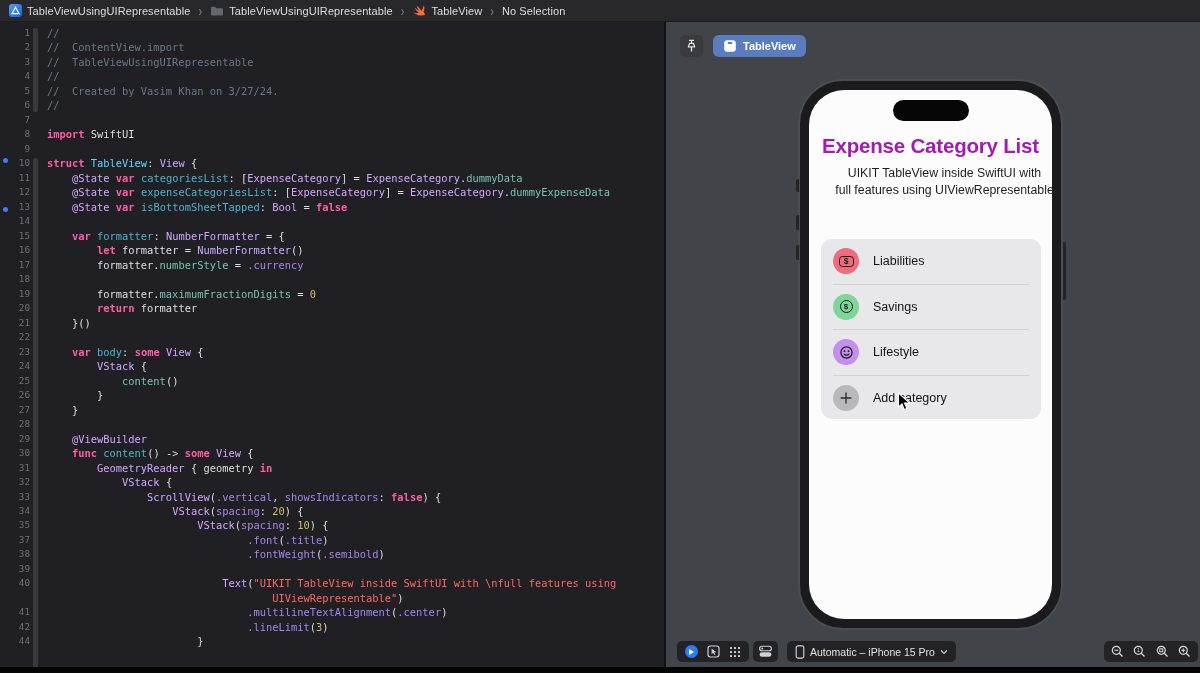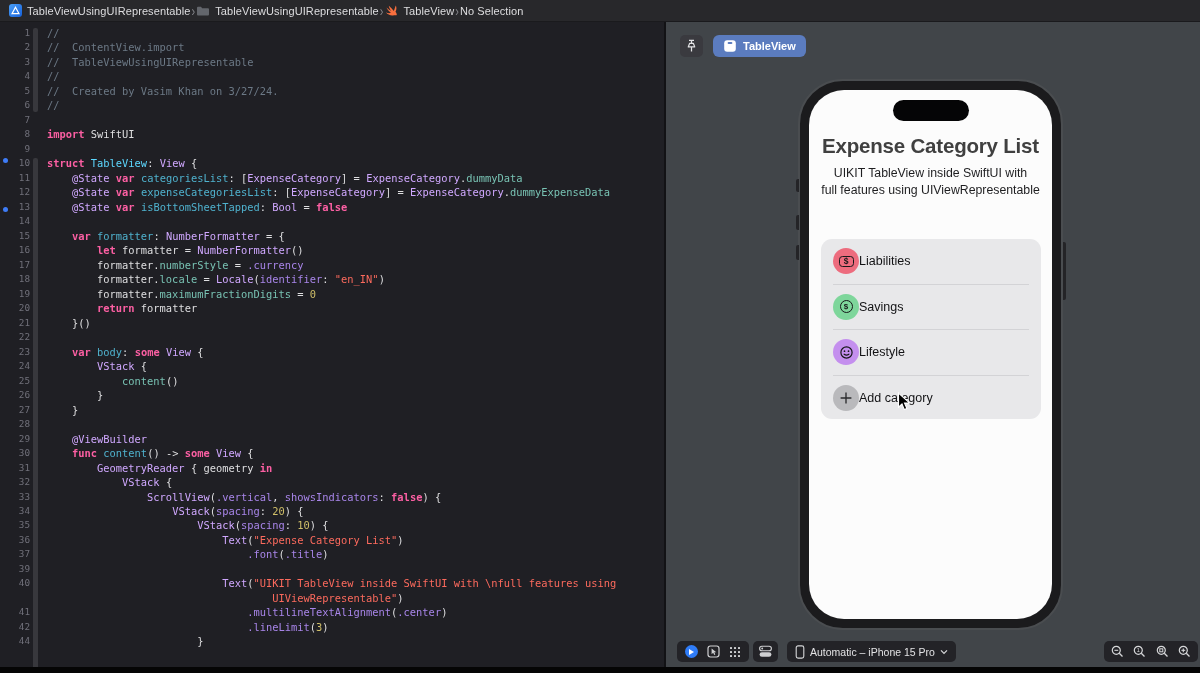--- a/index.html
+++ b/index.html
@@ -1,21 +1,21 @@
 <!DOCTYPE html>
 <html><head>
 <meta charset="utf-8">
 <style>
   html,body{margin:0;padding:0;background:#101013;}
   .stage{position:relative;width:1200px;height:673px;overflow:hidden;background:#1F1F24;
          font-family:"Liberation Sans",sans-serif;-webkit-font-smoothing:antialiased;}
   
   .topbar{position:absolute;left:0;top:0;width:1200px;height:22px;background:#28282B;
           border-bottom:1px solid #1A1A1D;display:flex;align-items:center;padding-left:8px;box-sizing:border-box;z-index:30;}
-  .bc{display:flex;align-items:center;gap:0;}
+  .bc{display:flex;align-items:center;gap:7px;}
   .bc-item{display:flex;align-items:center;gap:5px;cursor:default;}
   .bc-item span.lbl{font-size:11px;color:#DEDEE0;letter-spacing:.1px;}
   .bc-sep{color:#85868B;font-size:11px;margin:0 1px;transform:scaleY(1.25);display:inline-block;}
   .bc-ic{display:inline-flex;width:14px;height:14px;align-items:center;justify-content:center;}
   
   .editor{position:absolute;left:0;top:22px;width:664px;height:651px;background:#1F1F24;overflow:hidden;}
   .ribbon{position:absolute;left:33px;width:4.5px;background:#38383D;border-radius:2px;}
   .rib1{top:6px;height:84px;}
   .rib2{top:136px;height:515px;}
   .bluedot{position:absolute;left:3px;width:5px;height:5px;border-radius:50%;background:#3E7CF7;}
@@ -38,29 +38,29 @@
   .prevtab .tlbl{color:#FFFFFF;font-size:11px;font-weight:bold;}
   
   .phone{position:absolute;left:132px;top:57px;width:265px;height:551px;background:#1B1B1D;
          border:2px solid #4A4D50;border-radius:45px;box-sizing:border-box;padding:9px;}
   .nub{position:absolute;background:#242427;z-index:0;}
   .nubL{left:-4.5px;width:3px;border-radius:2px 0 0 2px;}
   .nubR{right:-4.5px;width:3px;border-radius:0 2px 2px 0;}
   .screen{position:relative;width:243px;height:529px;background:#FCFCFC;border-radius:35px;overflow:hidden;}
   .island{position:absolute;left:83.5px;top:10px;width:76px;height:21px;border-radius:11px;background:#050506;}
   .ph-title{position:absolute;left:0;top:44px;width:100%;text-align:center;font-size:20.5px;font-weight:bold;
-            color:#404040;letter-spacing:-.2px;}
-  .ph-sub{position:absolute;left:0;width:100%;text-align:center;font-size:12.3px;color:#1E1E20;}
+            color:#a21caf;letter-spacing:-.2px;}
+  .ph-sub{position:absolute;left:0;width:100%;text-align:center;font-size:12.3px;color:#1E1E20;padding-left:14px;}
   .sub1{top:76px;} .sub2{top:93px;}
   .cat-list{position:absolute;left:12px;top:149px;width:220px;height:180px;background:#E8E8EA;border-radius:11px;
             overflow:hidden;}
   .cat-row{display:flex;align-items:center;height:44.6px;padding-left:12px;box-sizing:border-box;}
   .row-sep{height:1px;background:#D3D3D6;margin:0 12px;}
   .cat-circ{width:26px;height:26px;border-radius:50%;display:flex;align-items:center;justify-content:center;flex:0 0 26px;}
-  .cat-label{font-size:12.5px;color:#131315;}
+  .cat-label{margin-left:14px;font-size:12.5px;color:#131315;}
   .g-banknote{width:15px;height:11px;border:1.4px solid #17181A;border-radius:3.5px;display:flex;align-items:center;
               justify-content:center;font:bold 8.5px/1 "Liberation Sans",sans-serif;color:#17181A;box-sizing:border-box;}
   .g-dollar{width:13px;height:13px;border:1.4px solid #17181A;border-radius:50%;display:flex;align-items:center;
             justify-content:center;font:bold 8px/1 "Liberation Sans",sans-serif;color:#17181A;box-sizing:border-box;}
   .cursor{position:absolute;left:88px;top:302px;z-index:10;}
   
   .tbtn{position:absolute;top:619px;height:21px;background:#232327;border-radius:5px;display:flex;align-items:center;}
   .grp1{left:11px;width:66px;justify-content:space-around;padding:0 3px;}
   .grp2{left:87px;width:25px;justify-content:center;}
   .devpill{left:121px;padding:0 8px;gap:5px;}
@@ -134,40 +134,40 @@
         <div class="line"><span class="ln">8</span><span class="codetxt"><span class="tk-k">import</span><span class="tk-w"> SwiftUI</span></span></div>
         <div class="line"><span class="ln">9</span><span class="codetxt"></span></div>
         <div class="line"><span class="ln">10</span><span class="codetxt"><span class="tk-k">struct</span><span class="tk-w"> </span><span class="tk-d">TableView</span><span class="tk-w">: </span><span class="tk-t">View</span><span class="tk-w"> {</span></span></div>
         <div class="line"><span class="ln">11</span><span class="codetxt"><span class="tk-w">    </span><span class="tk-t">@State</span><span class="tk-w"> </span><span class="tk-k">var</span><span class="tk-w"> </span><span class="tk-v">categoriesList</span><span class="tk-w">: [</span><span class="tk-t">ExpenseCategory</span><span class="tk-w">] = </span><span class="tk-t">ExpenseCategory</span><span class="tk-w">.</span><span class="tk-m">dummyData</span></span></div>
         <div class="line"><span class="ln">12</span><span class="codetxt"><span class="tk-w">    </span><span class="tk-t">@State</span><span class="tk-w"> </span><span class="tk-k">var</span><span class="tk-w"> </span><span class="tk-v">expenseCategoriesList</span><span class="tk-w">: [</span><span class="tk-t">ExpenseCategory</span><span class="tk-w">] = </span><span class="tk-t">ExpenseCategory</span><span class="tk-w">.</span><span class="tk-m">dummyExpenseData</span></span></div>
         <div class="line"><span class="ln">13</span><span class="codetxt"><span class="tk-w">    </span><span class="tk-t">@State</span><span class="tk-w"> </span><span class="tk-k">var</span><span class="tk-w"> </span><span class="tk-v">isBottomSheetTapped</span><span class="tk-w">: </span><span class="tk-t">Bool</span><span class="tk-w"> = </span><span class="tk-k">false</span></span></div>
         <div class="line"><span class="ln">14</span><span class="codetxt"></span></div>
         <div class="line"><span class="ln">15</span><span class="codetxt"><span class="tk-w">    </span><span class="tk-k">var</span><span class="tk-w"> </span><span class="tk-v">formatter</span><span class="tk-w">: </span><span class="tk-t">NumberFormatter</span><span class="tk-w"> = {</span></span></div>
         <div class="line"><span class="ln">16</span><span class="codetxt"><span class="tk-w">        </span><span class="tk-k">let</span><span class="tk-w"> formatter = </span><span class="tk-t">NumberFormatter</span><span class="tk-w">()</span></span></div>
         <div class="line"><span class="ln">17</span><span class="codetxt"><span class="tk-w">        formatter.</span><span class="tk-m">numberStyle</span><span class="tk-w"> = </span><span class="tk-p">.currency</span></span></div>
-        <div class="line"><span class="ln">18</span><span class="codetxt"><span class="tk-w">        formatter.</span><span class="tk-m">locale</span><span class="tk-w"> = </span><span class="tk-t">Locale</span><span class="tk-w">(</span><span class="tk-p">identifier</span><span class="tk-w">: </span><span class="tk-s">"en_IN"</span><span class="tk-w">)</span></span></div>
+        <div class="line"><span class="ln">18</span></div>
         <div class="line"><span class="ln">19</span><span class="codetxt"><span class="tk-w">        formatter.</span><span class="tk-m">maximumFractionDigits</span><span class="tk-w"> = </span><span class="tk-n">0</span></span></div>
         <div class="line"><span class="ln">20</span><span class="codetxt"><span class="tk-w">        </span><span class="tk-k">return</span><span class="tk-w"> formatter</span></span></div>
         <div class="line"><span class="ln">21</span><span class="codetxt"><span class="tk-w">    }()</span></span></div>
         <div class="line"><span class="ln">22</span><span class="codetxt"></span></div>
         <div class="line"><span class="ln">23</span><span class="codetxt"><span class="tk-w">    </span><span class="tk-k">var</span><span class="tk-w"> </span><span class="tk-v">body</span><span class="tk-w">: </span><span class="tk-k">some</span><span class="tk-w"> </span><span class="tk-t">View</span><span class="tk-w"> {</span></span></div>
         <div class="line"><span class="ln">24</span><span class="codetxt"><span class="tk-w">        </span><span class="tk-t">VStack</span><span class="tk-w"> {</span></span></div>
         <div class="line"><span class="ln">25</span><span class="codetxt"><span class="tk-w">            </span><span class="tk-m">content</span><span class="tk-w">()</span></span></div>
         <div class="line"><span class="ln">26</span><span class="codetxt"><span class="tk-w">        }</span></span></div>
         <div class="line"><span class="ln">27</span><span class="codetxt"><span class="tk-w">    }</span></span></div>
         <div class="line"><span class="ln">28</span><span class="codetxt"></span></div>
         <div class="line"><span class="ln">29</span><span class="codetxt"><span class="tk-w">    </span><span class="tk-t">@ViewBuilder</span></span></div>
         <div class="line"><span class="ln">30</span><span class="codetxt"><span class="tk-w">    </span><span class="tk-k">func</span><span class="tk-w"> </span><span class="tk-v">content</span><span class="tk-w">() -&gt; </span><span class="tk-k">some</span><span class="tk-w"> </span><span class="tk-t">View</span><span class="tk-w"> {</span></span></div>
         <div class="line"><span class="ln">31</span><span class="codetxt"><span class="tk-w">        </span><span class="tk-t">GeometryReader</span><span class="tk-w"> { geometry </span><span class="tk-k">in</span></span></div>
         <div class="line"><span class="ln">32</span><span class="codetxt"><span class="tk-w">            </span><span class="tk-t">VStack</span><span class="tk-w"> {</span></span></div>
         <div class="line"><span class="ln">33</span><span class="codetxt"><span class="tk-w">                </span><span class="tk-t">ScrollView</span><span class="tk-w">(</span><span class="tk-p">.vertical</span><span class="tk-w">, </span><span class="tk-p">showsIndicators</span><span class="tk-w">: </span><span class="tk-k">false</span><span class="tk-w">) {</span></span></div>
         <div class="line"><span class="ln">34</span><span class="codetxt"><span class="tk-w">                    </span><span class="tk-t">VStack</span><span class="tk-w">(</span><span class="tk-p">spacing</span><span class="tk-w">: </span><span class="tk-n">20</span><span class="tk-w">) {</span></span></div>
         <div class="line"><span class="ln">35</span><span class="codetxt"><span class="tk-w">                        </span><span class="tk-t">VStack</span><span class="tk-w">(</span><span class="tk-p">spacing</span><span class="tk-w">: </span><span class="tk-n">10</span><span class="tk-w">) {</span></span></div>
-        <div class="line"><span class="ln">36</span><span class="codetxt"><span class="tk-w">                            </span><span class="tk-t">Text</span><span class="tk-w">(</span><span class="tk-s">"Expense Category List"</span><span class="tk-w">)</span></span></div>
         <div class="line"><span class="ln">37</span><span class="codetxt"><span class="tk-w">                                </span><span class="tk-p">.font</span><span class="tk-w">(</span><span class="tk-p">.title</span><span class="tk-w">)</span></span></div>
+        <div class="line"><span class="ln">38</span><span class="codetxt"><span class="tk-w">                                </span><span class="tk-p">.fontWeight</span><span class="tk-w">(</span><span class="tk-p">.semibold</span><span class="tk-w">)</span></span></div>
         <div class="line"><span class="ln">39</span><span class="codetxt"></span></div>
         <div class="line"><span class="ln">40</span><span class="codetxt"><span class="tk-w">                            </span><span class="tk-t">Text</span><span class="tk-w">(</span><span class="tk-s">"UIKIT TableView inside SwiftUI with \nfull features using</span></span></div>
         <div class="line"><span class="ln"></span><span class="codetxt"><span class="tk-w">                                    </span><span class="tk-s">UIViewRepresentable"</span><span class="tk-w">)</span></span></div>
         <div class="line"><span class="ln">41</span><span class="codetxt"><span class="tk-w">                                </span><span class="tk-p">.multilineTextAlignment</span><span class="tk-w">(</span><span class="tk-p">.center</span><span class="tk-w">)</span></span></div>
         <div class="line"><span class="ln">42</span><span class="codetxt"><span class="tk-w">                                </span><span class="tk-p">.lineLimit</span><span class="tk-w">(</span><span class="tk-n">3</span><span class="tk-w">)</span></span></div>
         <div class="line"><span class="ln">44</span><span class="codetxt"><span class="tk-w">                        }</span></span></div>
       </div>
   </section>
 
   <div class="divider"></div>

